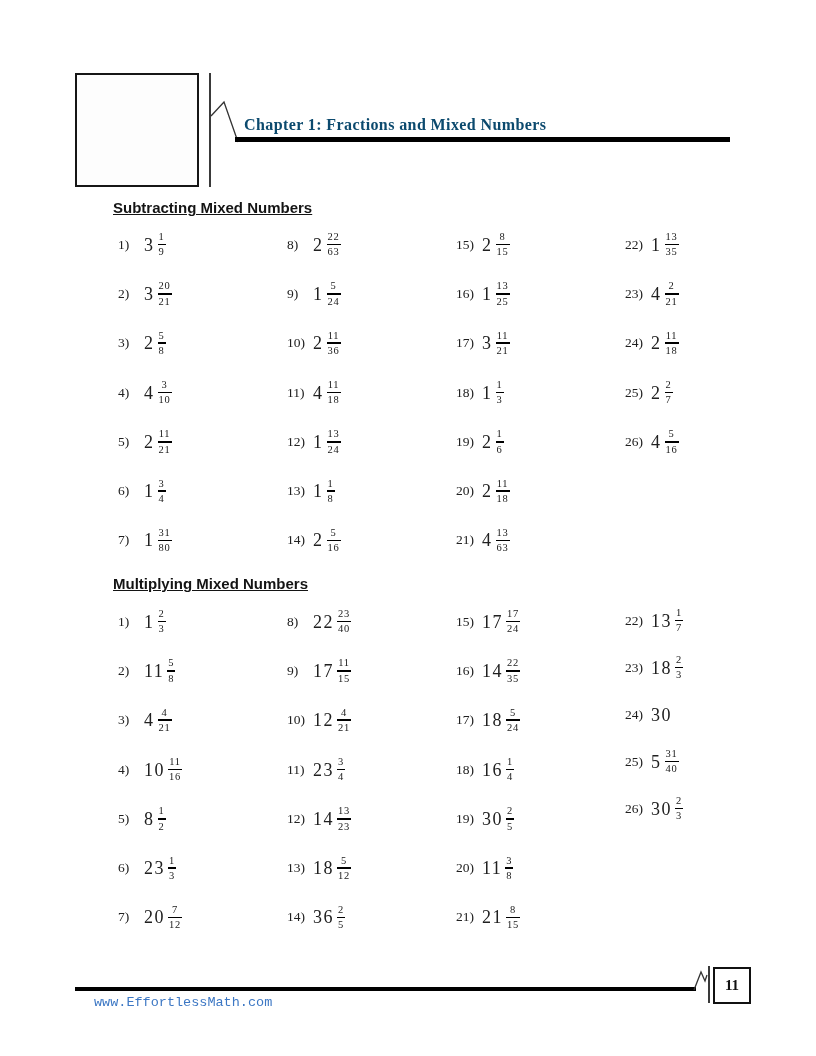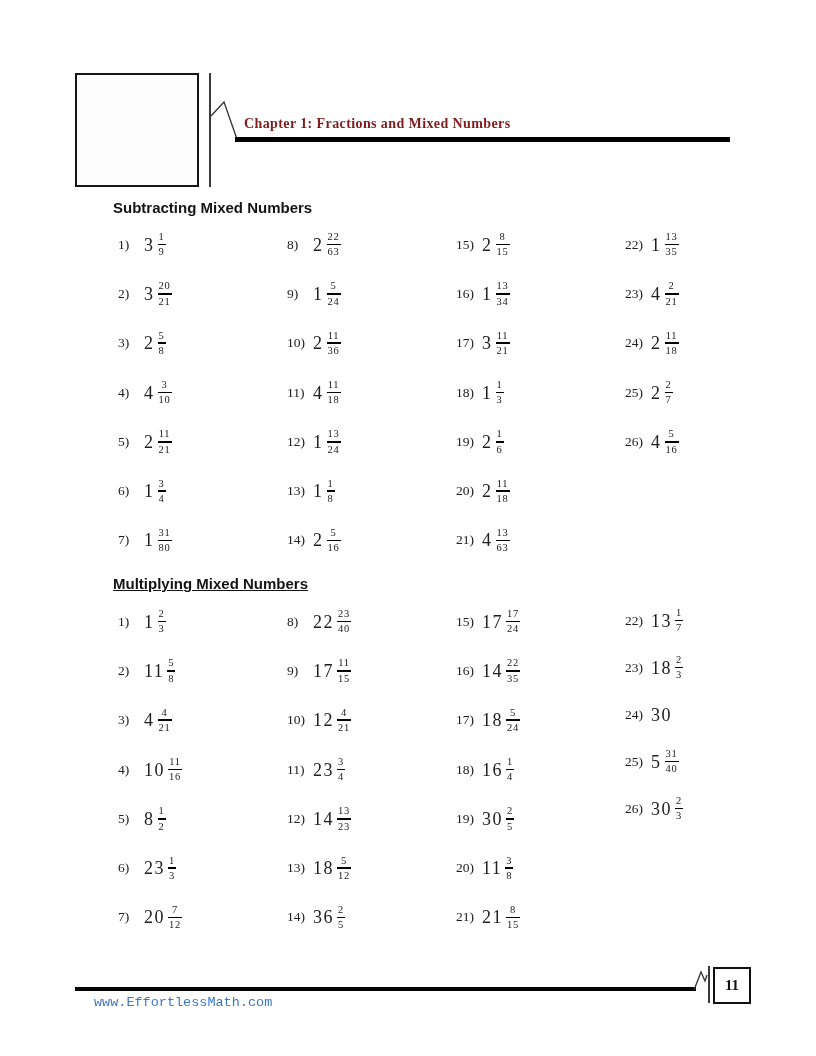--- a/index.html
+++ b/index.html
@@ -8,29 +8,29 @@
     font-family:"Liberation Serif", serif;color:#1c1c1c;overflow:hidden;
   }
   .page{position:absolute;inset:0;}
 
   
   .logo-box{position:absolute;left:75px;top:73px;width:120px;height:110px;
     border:2px solid #161616;background:#fdfdfd;}
   .header-vline{position:absolute;left:209px;top:73px;width:2px;height:114px;background:#3a3a3a;}
   .header-zigzag{position:absolute;left:209px;top:96px;}
   .chapter-title{position:absolute;left:244px;top:116px;margin:0;
-    font-family:"Liberation Serif", serif;font-size:14px;font-weight:bold;
-    letter-spacing:0.4px;color:#7f1d1d;white-space:nowrap;}
+    font-family:"Liberation Serif", serif;font-size:16px;font-weight:bold;
+    letter-spacing:0.4px;color:#0c4a6e;white-space:nowrap;}
   .title-rule{position:absolute;left:235px;top:137px;width:495px;height:5px;background:#000;}
 
   
   .section-title{position:absolute;left:113px;margin:0;
     font-family:"Liberation Sans", sans-serif;font-size:15px;font-weight:bold;color:#141414;
     white-space:nowrap;}
-  .s1{top:199px;}
+  .s1{top:199px;text-decoration:underline;}
   .s2{top:575px;text-decoration:underline;}
 
   
   .grid{position:absolute;left:118px;display:flex;}
   .g1{top:220px;}
   .g2{top:597px;}
   .col{display:flex;flex-direction:column;width:169px;}
   .ans{height:49.3px;display:flex;align-items:center;}
   .col.tight .ans{height:47px;}
   .lab{width:26px;flex:none;font-size:13.5px;color:#202020;}
@@ -236,21 +236,21 @@
             </span>
           </span>
         </div>
         <div class="ans">
           <span class="lab">16)</span>
           <span class="mixed">
             <span class="whole">1</span>
             <span class="frac">
               <span class="fnum">13</span>
               <span class="fbar"></span>
-              <span class="fden">34</span>
+              <span class="fden">25</span>
             </span>
           </span>
         </div>
         <div class="ans">
           <span class="lab">17)</span>
           <span class="mixed">
             <span class="whole">3</span>
             <span class="frac">
               <span class="fnum">11</span>
               <span class="fbar"></span>

